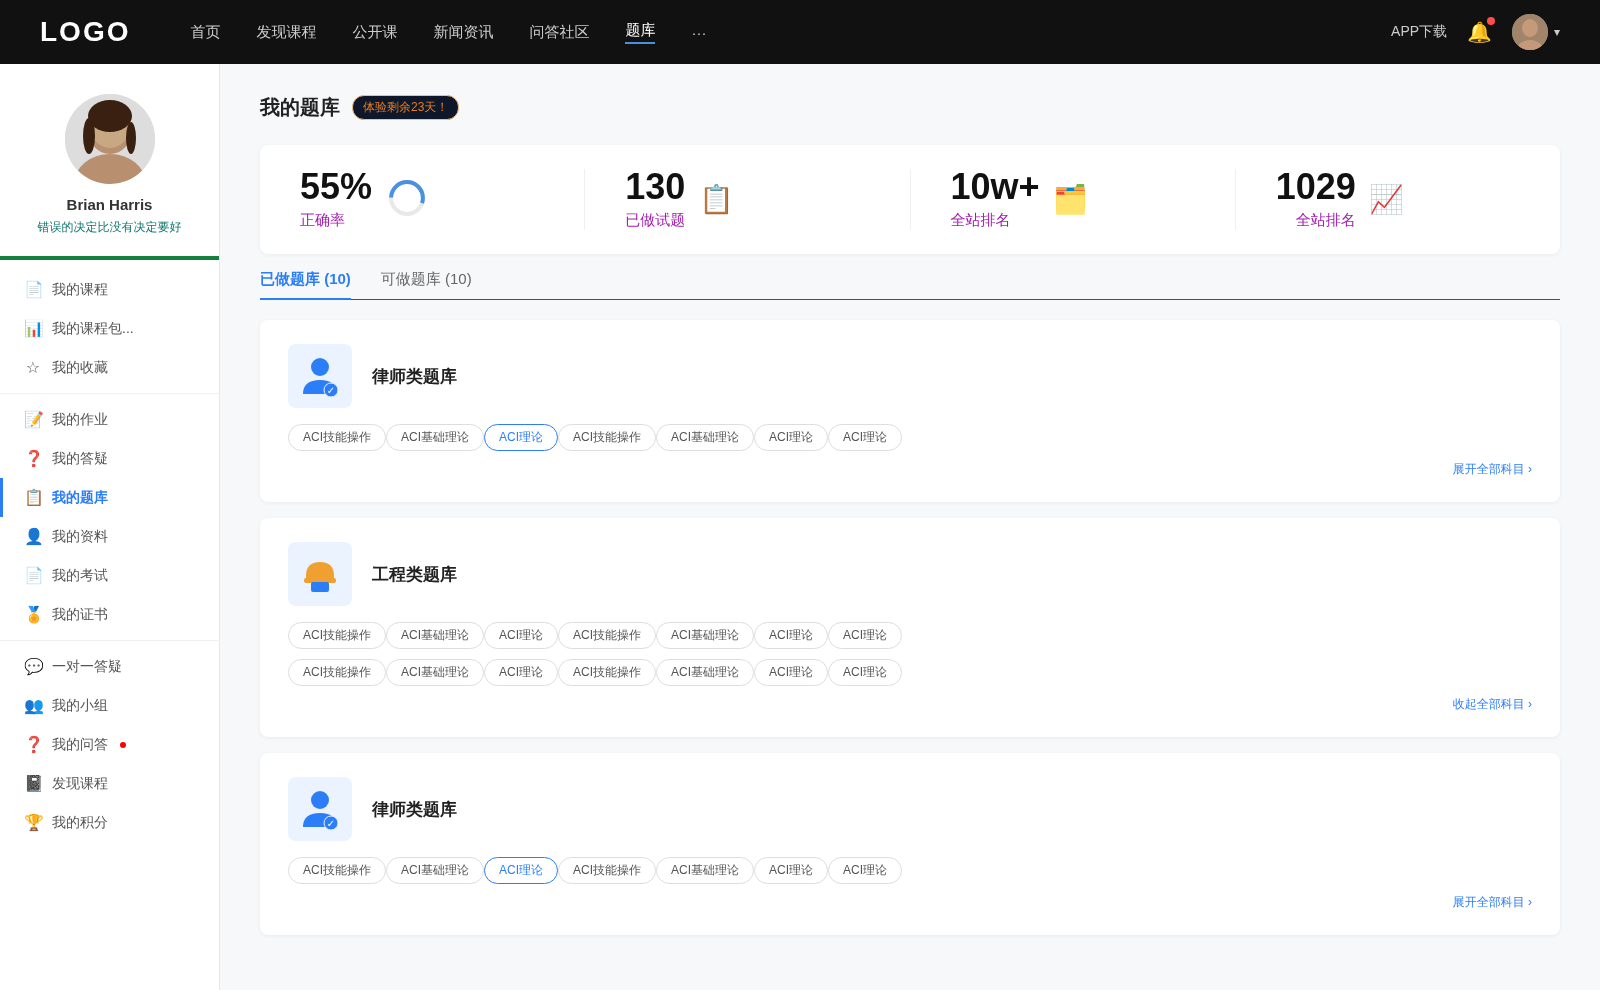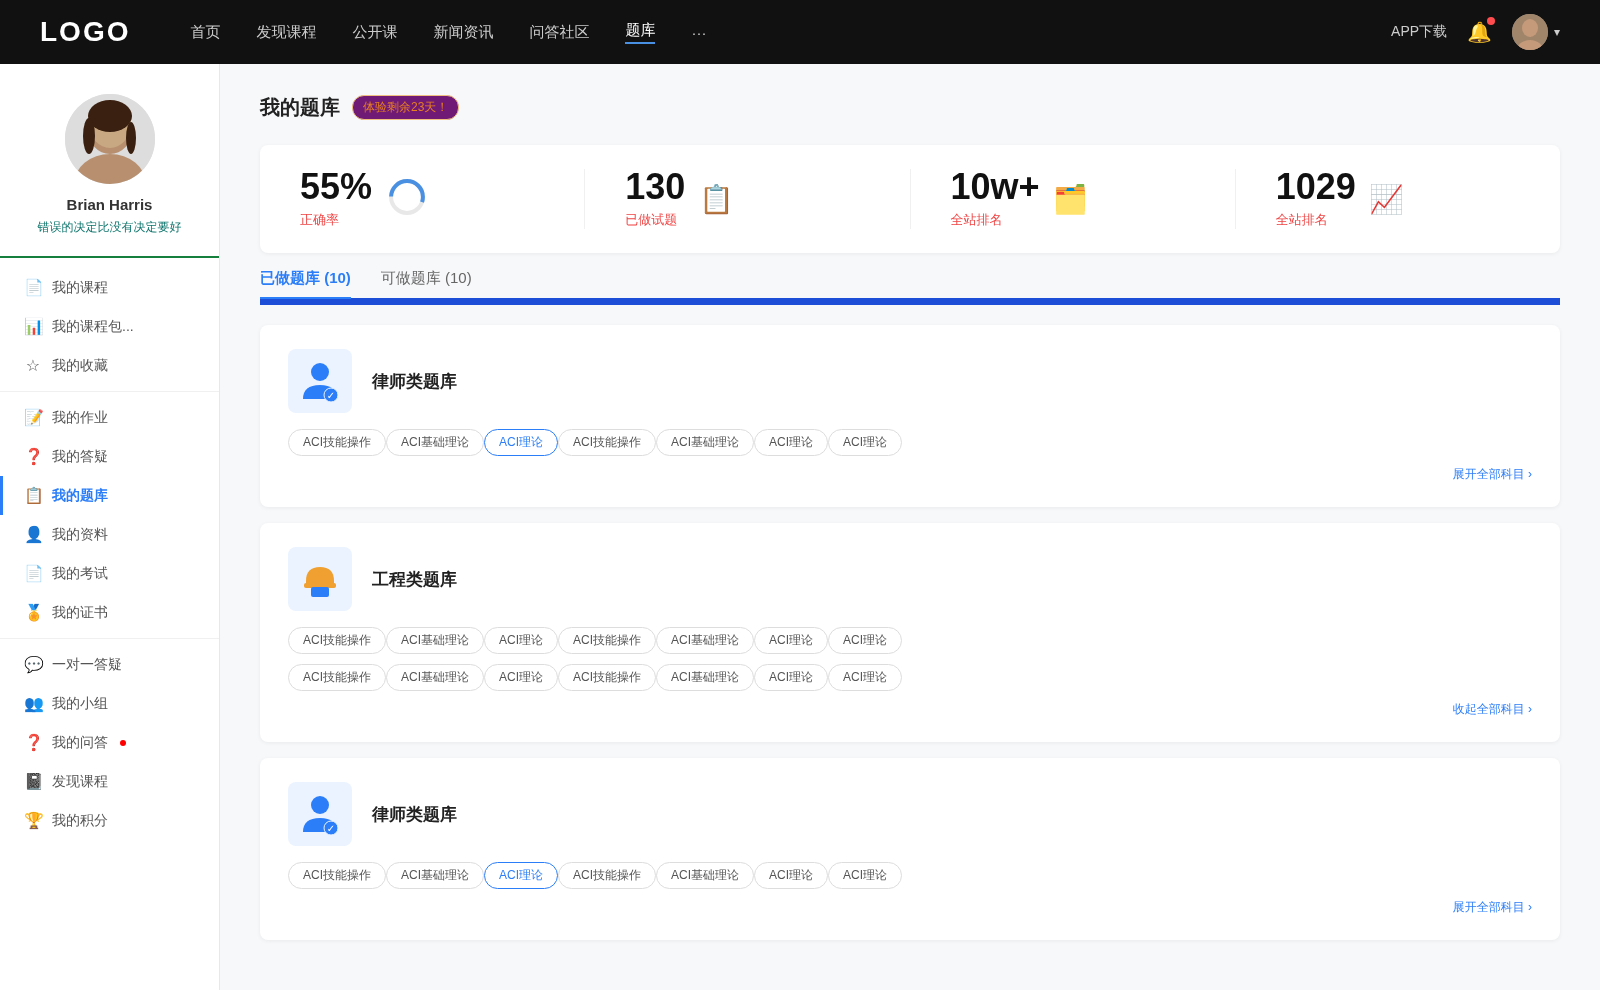--- a/index.html
+++ b/index.html
@@ -90,21 +90,21 @@
       border-right: 1px solid #e8e8e8;
       min-height: 926px;
       padding-top: 30px;
       flex-shrink: 0;
     }
     .sidebar-profile {
       display: flex;
       flex-direction: column;
       align-items: center;
       padding: 0 24px 20px;
-      border-bottom: 2px solid #15803d;
+      border-bottom: 4px solid #15803d;
     }
     .profile-avatar {
       width: 90px; height: 90px;
       border-radius: 50%;
       background: #e0e0e0;
       overflow: hidden;
       margin-bottom: 12px;
     }
     .profile-name {
       font-size: 15px;
@@ -166,21 +166,21 @@
       align-items: center;
       gap: 12px;
       margin-bottom: 24px;
     }
     .page-title {
       font-size: 20px;
       font-weight: 600;
       color: #222;
     }
     .trial-badge {
-      background: #701a75;
+      background: #0f172a;
       color: #e67e22;
       border: 1px solid #f0c080;
       padding: 3px 10px;
       border-radius: 12px;
       font-size: 12px;
     }
 
     
     .stats-row {
       display: flex;
@@ -191,40 +191,40 @@
       box-shadow: 0 1px 4px rgba(0,0,0,0.06);
     }
     .stat-item {
       flex: 1;
       display: flex;
       align-items: center;
       gap: 14px;
       padding: 0 40px;
       border-right: 1px solid #f0f0f0;
     }
-    .stat-item:last-child { border-right: none; }
+    .stat-item:last-child { border-right: none; text-align: right; }
     .stat-text { }
     .stat-number {
       font-size: 36px;
       font-weight: 700;
       color: #111;
       line-height: 1;
     }
     .stat-label {
-      font-size: 13px;
-      color: #ef4444;
+      font-size: 15px;
+      color: #a21caf;
       margin-top: 6px;
     }
 
     
     .tabs-row {
       display: flex;
       gap: 30px;
       margin-bottom: 20px;
-      border-bottom: 7px solid #1d4ed8;
+      border-bottom: 1px solid #1d4ed8;
     }
     .tab-item {
       font-size: 15px;
       color: #666;
       padding-bottom: 10px;
       cursor: pointer;
       position: relative;
     }
     .tab-item.active {
       color: #2c7ef8;

